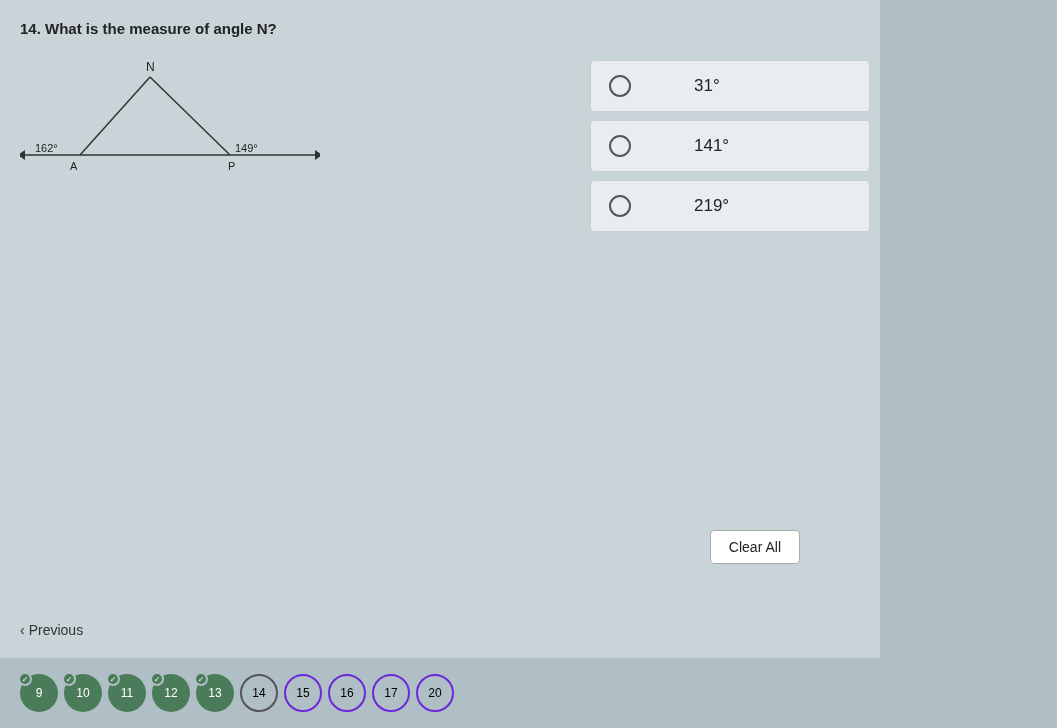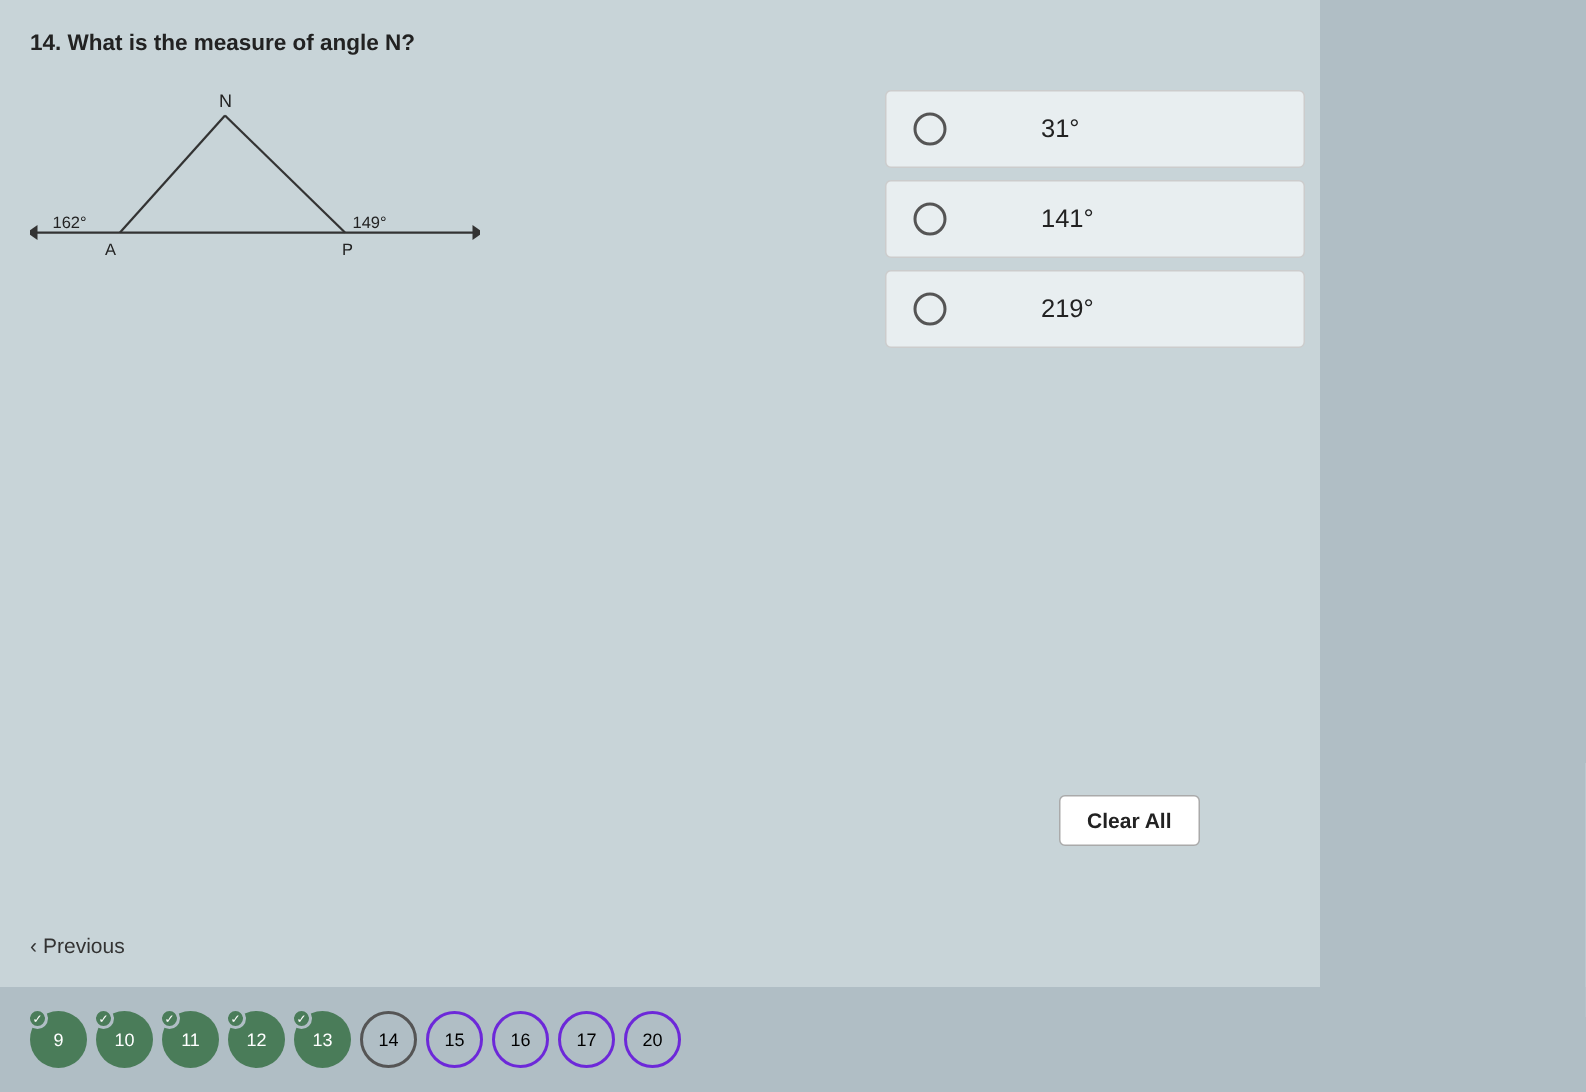--- a/index.html
+++ b/index.html
@@ -90,21 +90,20 @@
       top: 530px;
       right: 80px;
       background: white;
       border: 1.5px solid #aaa;
       border-radius: 4px;
       padding: 8px 18px;
       font-size: 14px;
       font-family: Arial, sans-serif;
       color: #222;
       cursor: pointer;
-      font-weight: bold;
     }
 
     
     .previous-btn {
       position: absolute;
       bottom: 90px;
       left: 20px;
       font-size: 14px;
       font-family: Arial, sans-serif;
       color: #333;

